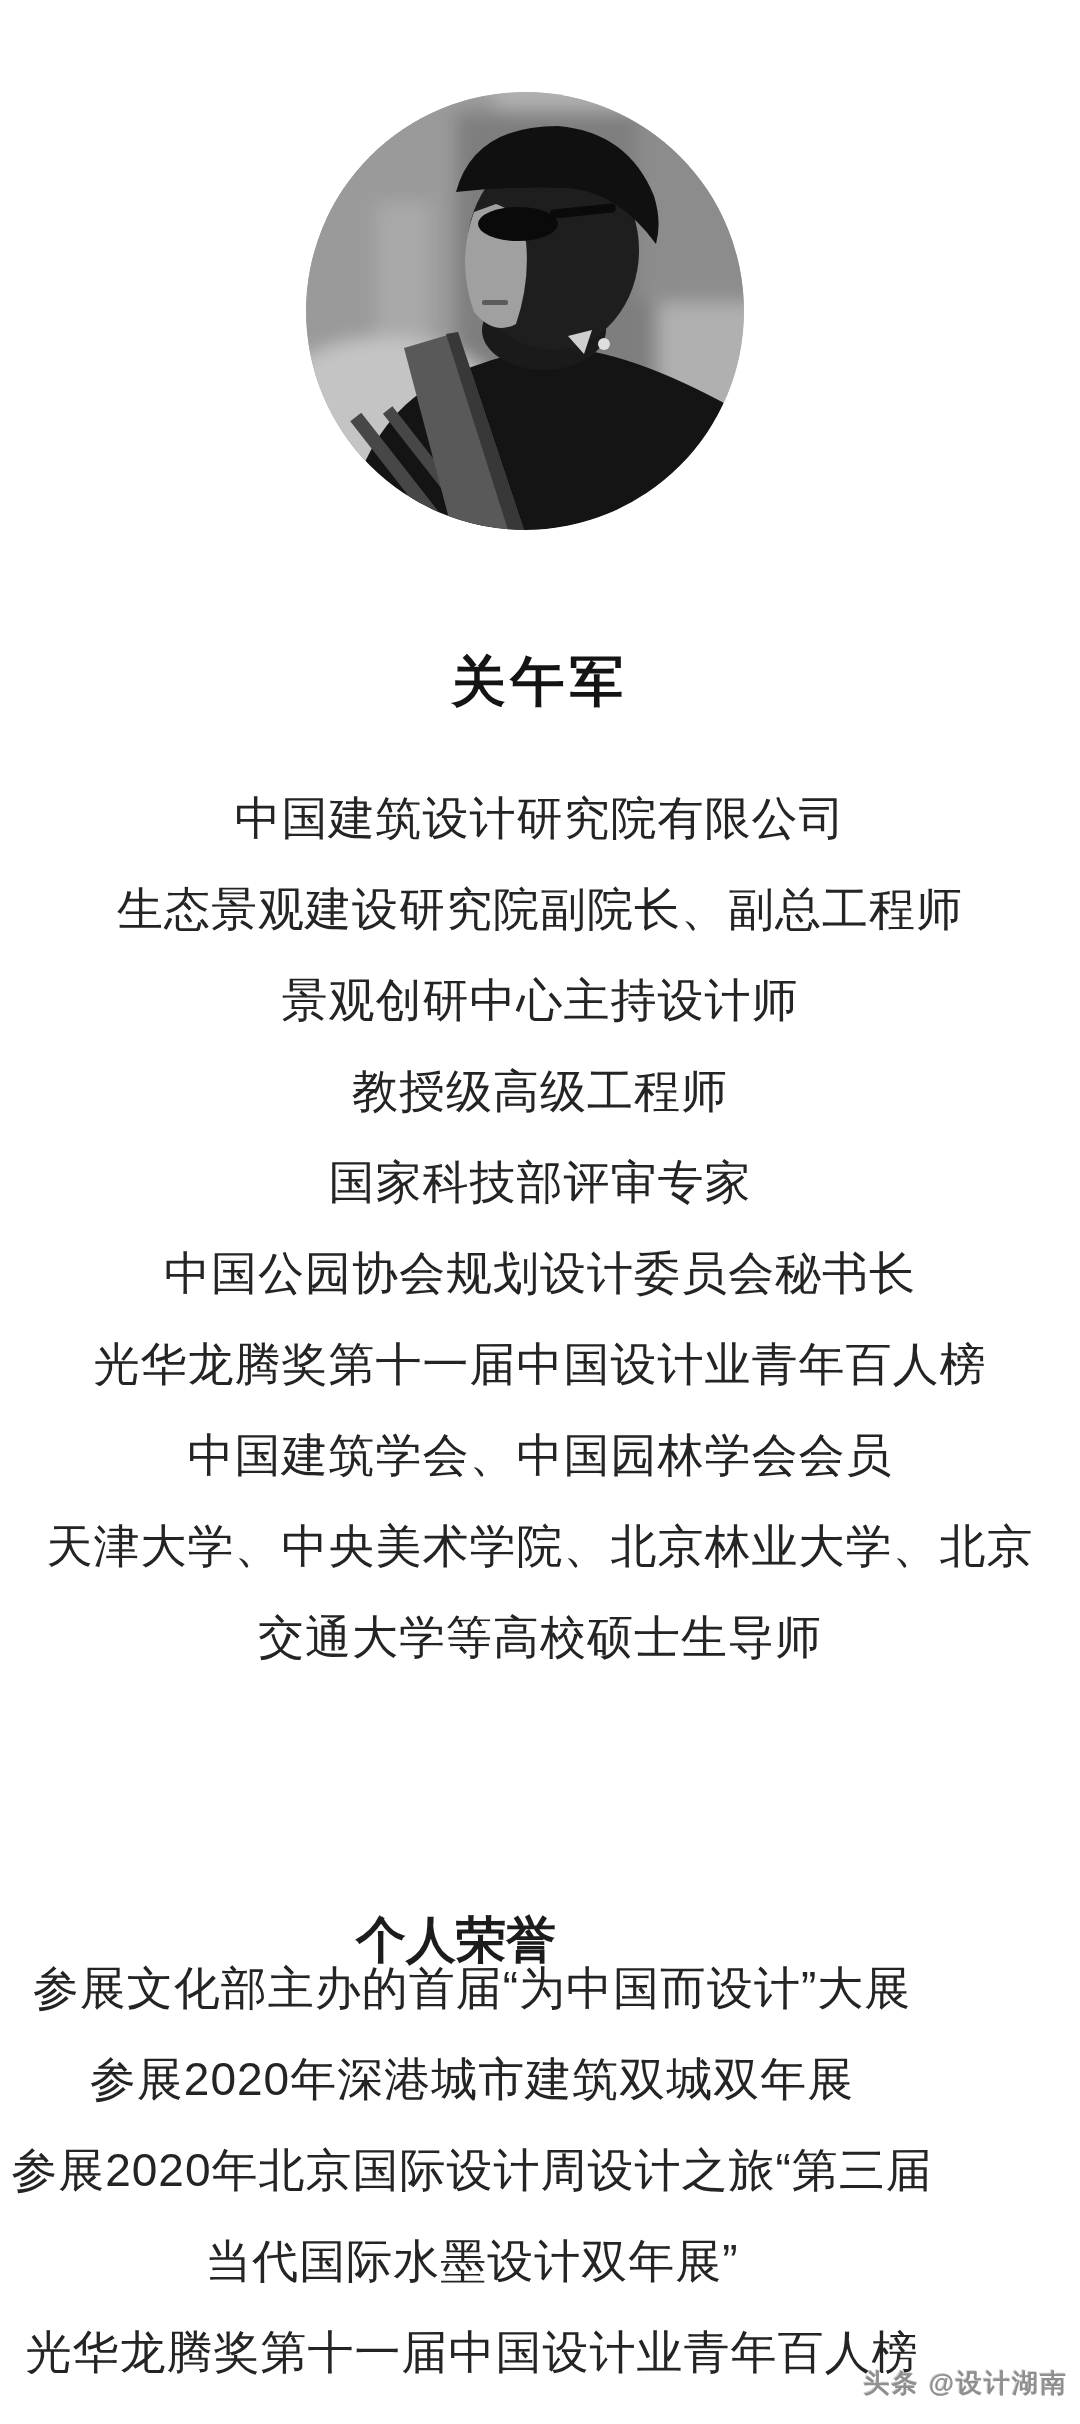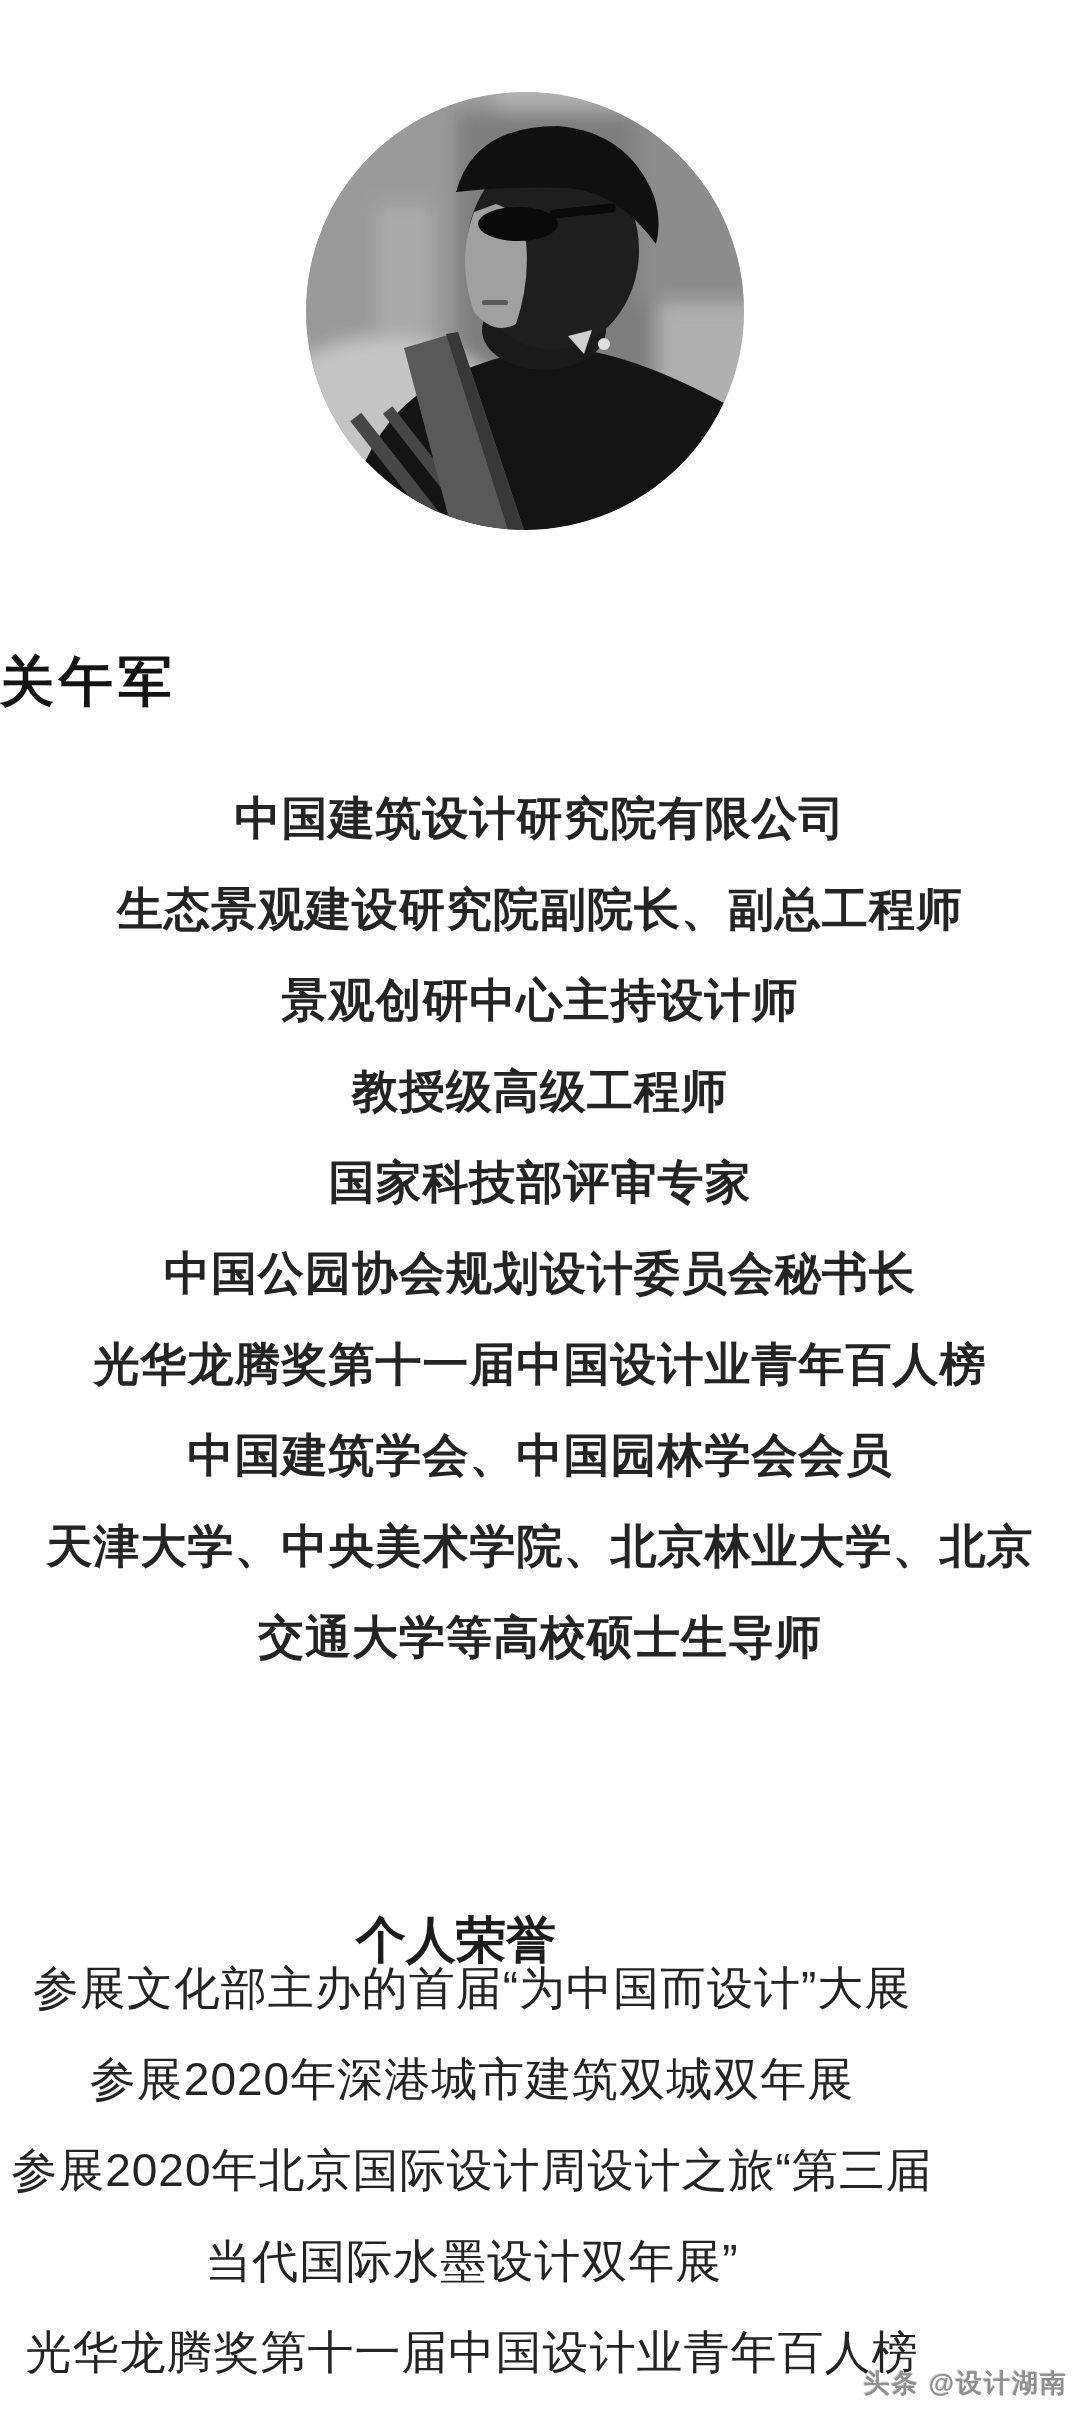--- a/index.html
+++ b/index.html
@@ -23,37 +23,38 @@
     border-radius: 50%;
     overflow: hidden;
     background: #b3b3b3;
   }
   .avatar-wrap svg { display: block; }
   .profile-name {
     position: absolute;
     top: 616px;
     left: 0;
     width: 1080px;
+    text-align: center;
     font-size: 54px;
     line-height: 1.1;
     font-weight: 700;
     letter-spacing: 5px;
     color: #141414;
   }
   .titles-list {
     position: absolute;
     top: 773px;
     left: 0;
     width: 1080px;
     text-align: center;
     font-size: 46px;
     line-height: 91px;
     letter-spacing: 1px;
     color: #242424;
-    font-weight: 700;
+    font-weight: 400;
   }
   .honors-title {
     position: absolute;
     top: 1872px;
     left: 0;
     width: 912px;
     text-align: center;
     font-size: 50px;
     line-height: 1.05;
     font-weight: 600;

